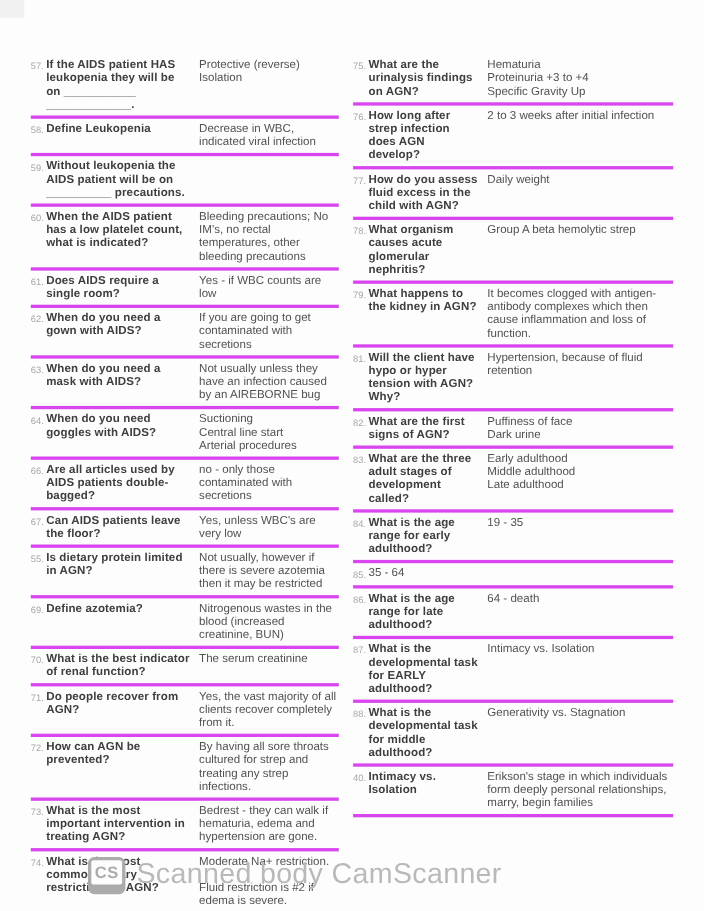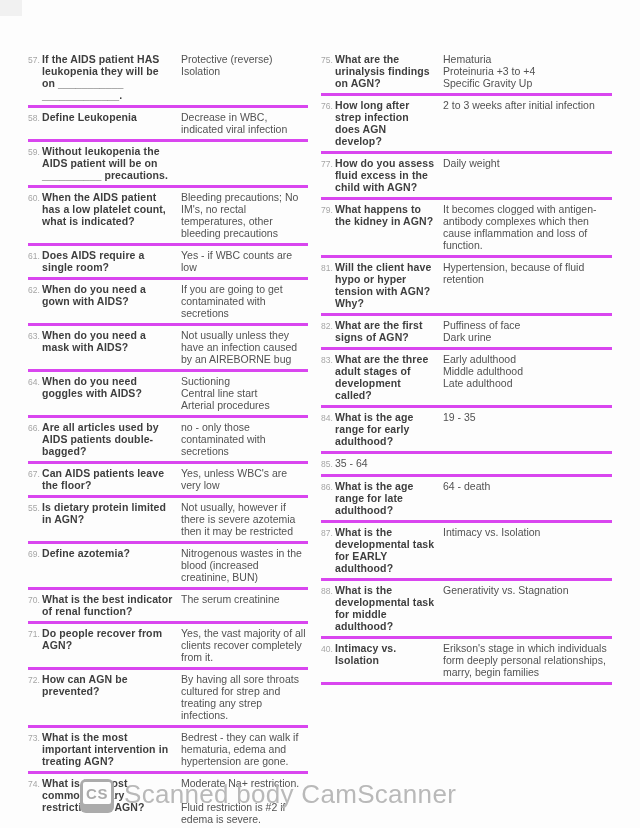--- a/index.html
+++ b/index.html
@@ -254,20 +254,27 @@
   </div>
 
   <div class="card">
     <span class="num">77.</span>
     <div class="q">How do you assess fluid excess in the child with AGN?</div>
     <div class="a">
           <div>Daily weight</div>
         </div>
   </div>
 
+  <div class="card">
+    <span class="num">78.</span>
+    <div class="q">What organism causes acute glomerular nephritis?</div>
+    <div class="a">
+          <div>Group A beta hemolytic strep</div>
+        </div>
+  </div>
 
   <div class="card">
     <span class="num">79.</span>
     <div class="q">What happens to the kidney in AGN?</div>
     <div class="a">
           <div>It becomes clogged with antigen-antibody complexes which then cause inflammation and loss of function.</div>
         </div>
   </div>
 
 

